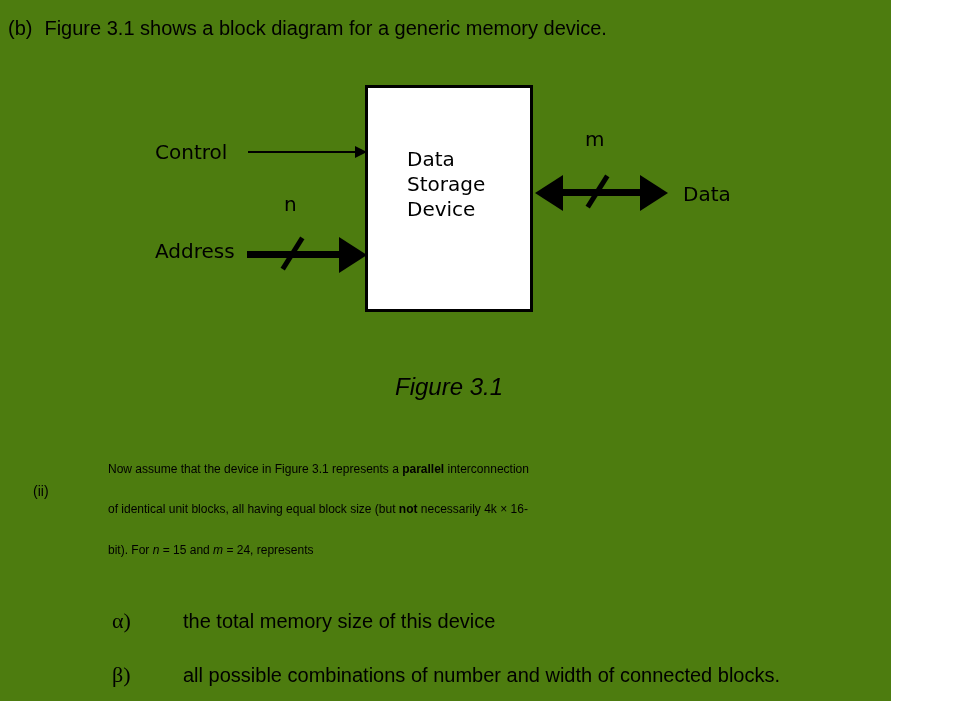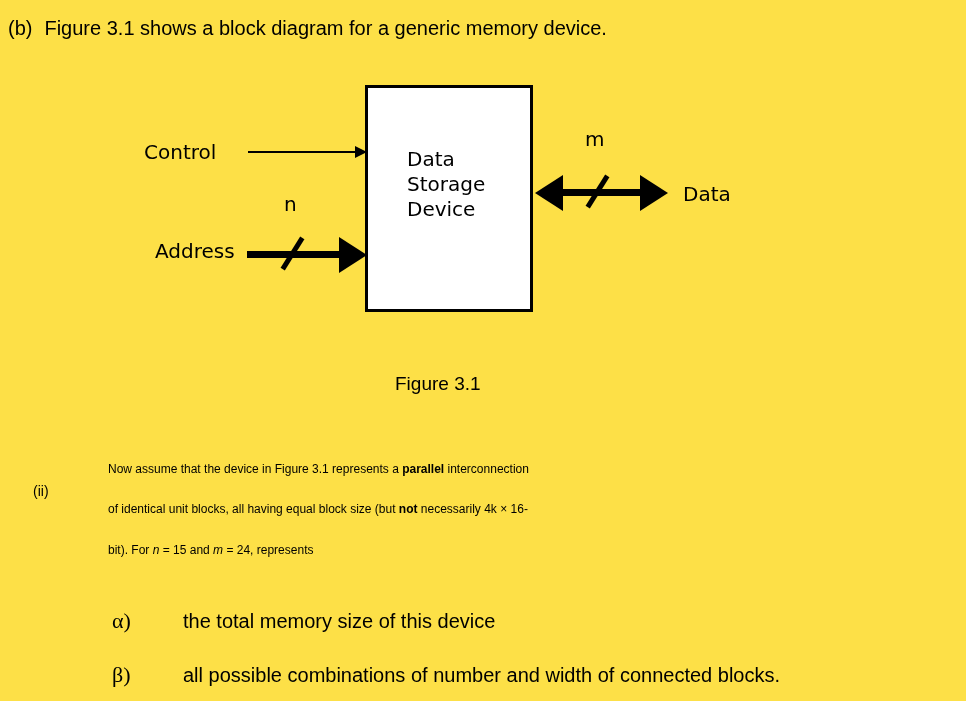--- a/index.html
+++ b/index.html
@@ -1,21 +1,21 @@
 <!DOCTYPE html>
 <html><head>
 <meta charset="utf-8">
 <style>
   * { margin: 0; padding: 0; box-sizing: border-box; }
   html, body { background: #ffffff; }
   .page {
     position: relative;
-    width: 966px;
+    width: 891px;
     height: 701px;
-    background: #fde047;
+    background: #4d7c0f;
     color: #000000;
     font-family: "Liberation Sans", sans-serif;
     overflow: hidden;
   }
   .abs { position: absolute; }
 
   
   .header-row {
     left: 8px; top: 17px;
     font-size: 20px;
@@ -78,21 +78,21 @@
     left: 640px; top: 175px; width: 0; height: 0;
     border-top: 18px solid transparent;
     border-bottom: 18px solid transparent;
     border-left: 28px solid #000;
   }
   .data-slash {
     left: 579px; top: 189px; width: 37px; height: 5px;
     background: #000; transform: rotate(-58deg);
   }
 
-  .caption { left: 395px; top: 373px; font-size: 19px; }
+  .caption { left: 395px; top: 373px; font-size: 24px; font-style: italic; }
 
   
   .qlabel { left: 33px; top: 483px; font-size: 14px; }
   .qline { left: 108px; font-size: 12px; white-space: nowrap; }
   .qline.l1 { top: 462px; }
   .qline.l2 { top: 502px; text-align: center; }
   .qline.l3 { top: 543px; }
   .item-row { left: 112px; font-size: 20px; white-space: nowrap; margin-top: 27px; }
   .item-row.alpha { top: 581px; }
   .item-row.beta  { top: 635px; }
@@ -117,21 +117,21 @@
   <div>
 
     <div class="abs device-box">
       <div class="box-label">
         <div>Data</div>
         <div>Storage</div>
         <div>Device</div>
       </div>
     </div>
 
-    <span class="abs dlabel" style="left:144px; top:140px;">Control</span>
+    <span class="abs dlabel" style="left:155px; top:140px;">Control</span>
     <div class="abs control-line"></div>
     <div class="abs control-head"></div>
 
     <span class="abs dlabel" style="left:284px; top:192px;">n</span>
     <span class="abs dlabel" style="left:155px; top:239px;">Address</span>
     <div class="abs addr-shaft"></div>
     <div class="abs addr-head"></div>
     <div class="abs addr-slash"></div>
 
     <span class="abs dlabel" style="left:585px; top:127px;">m</span>

